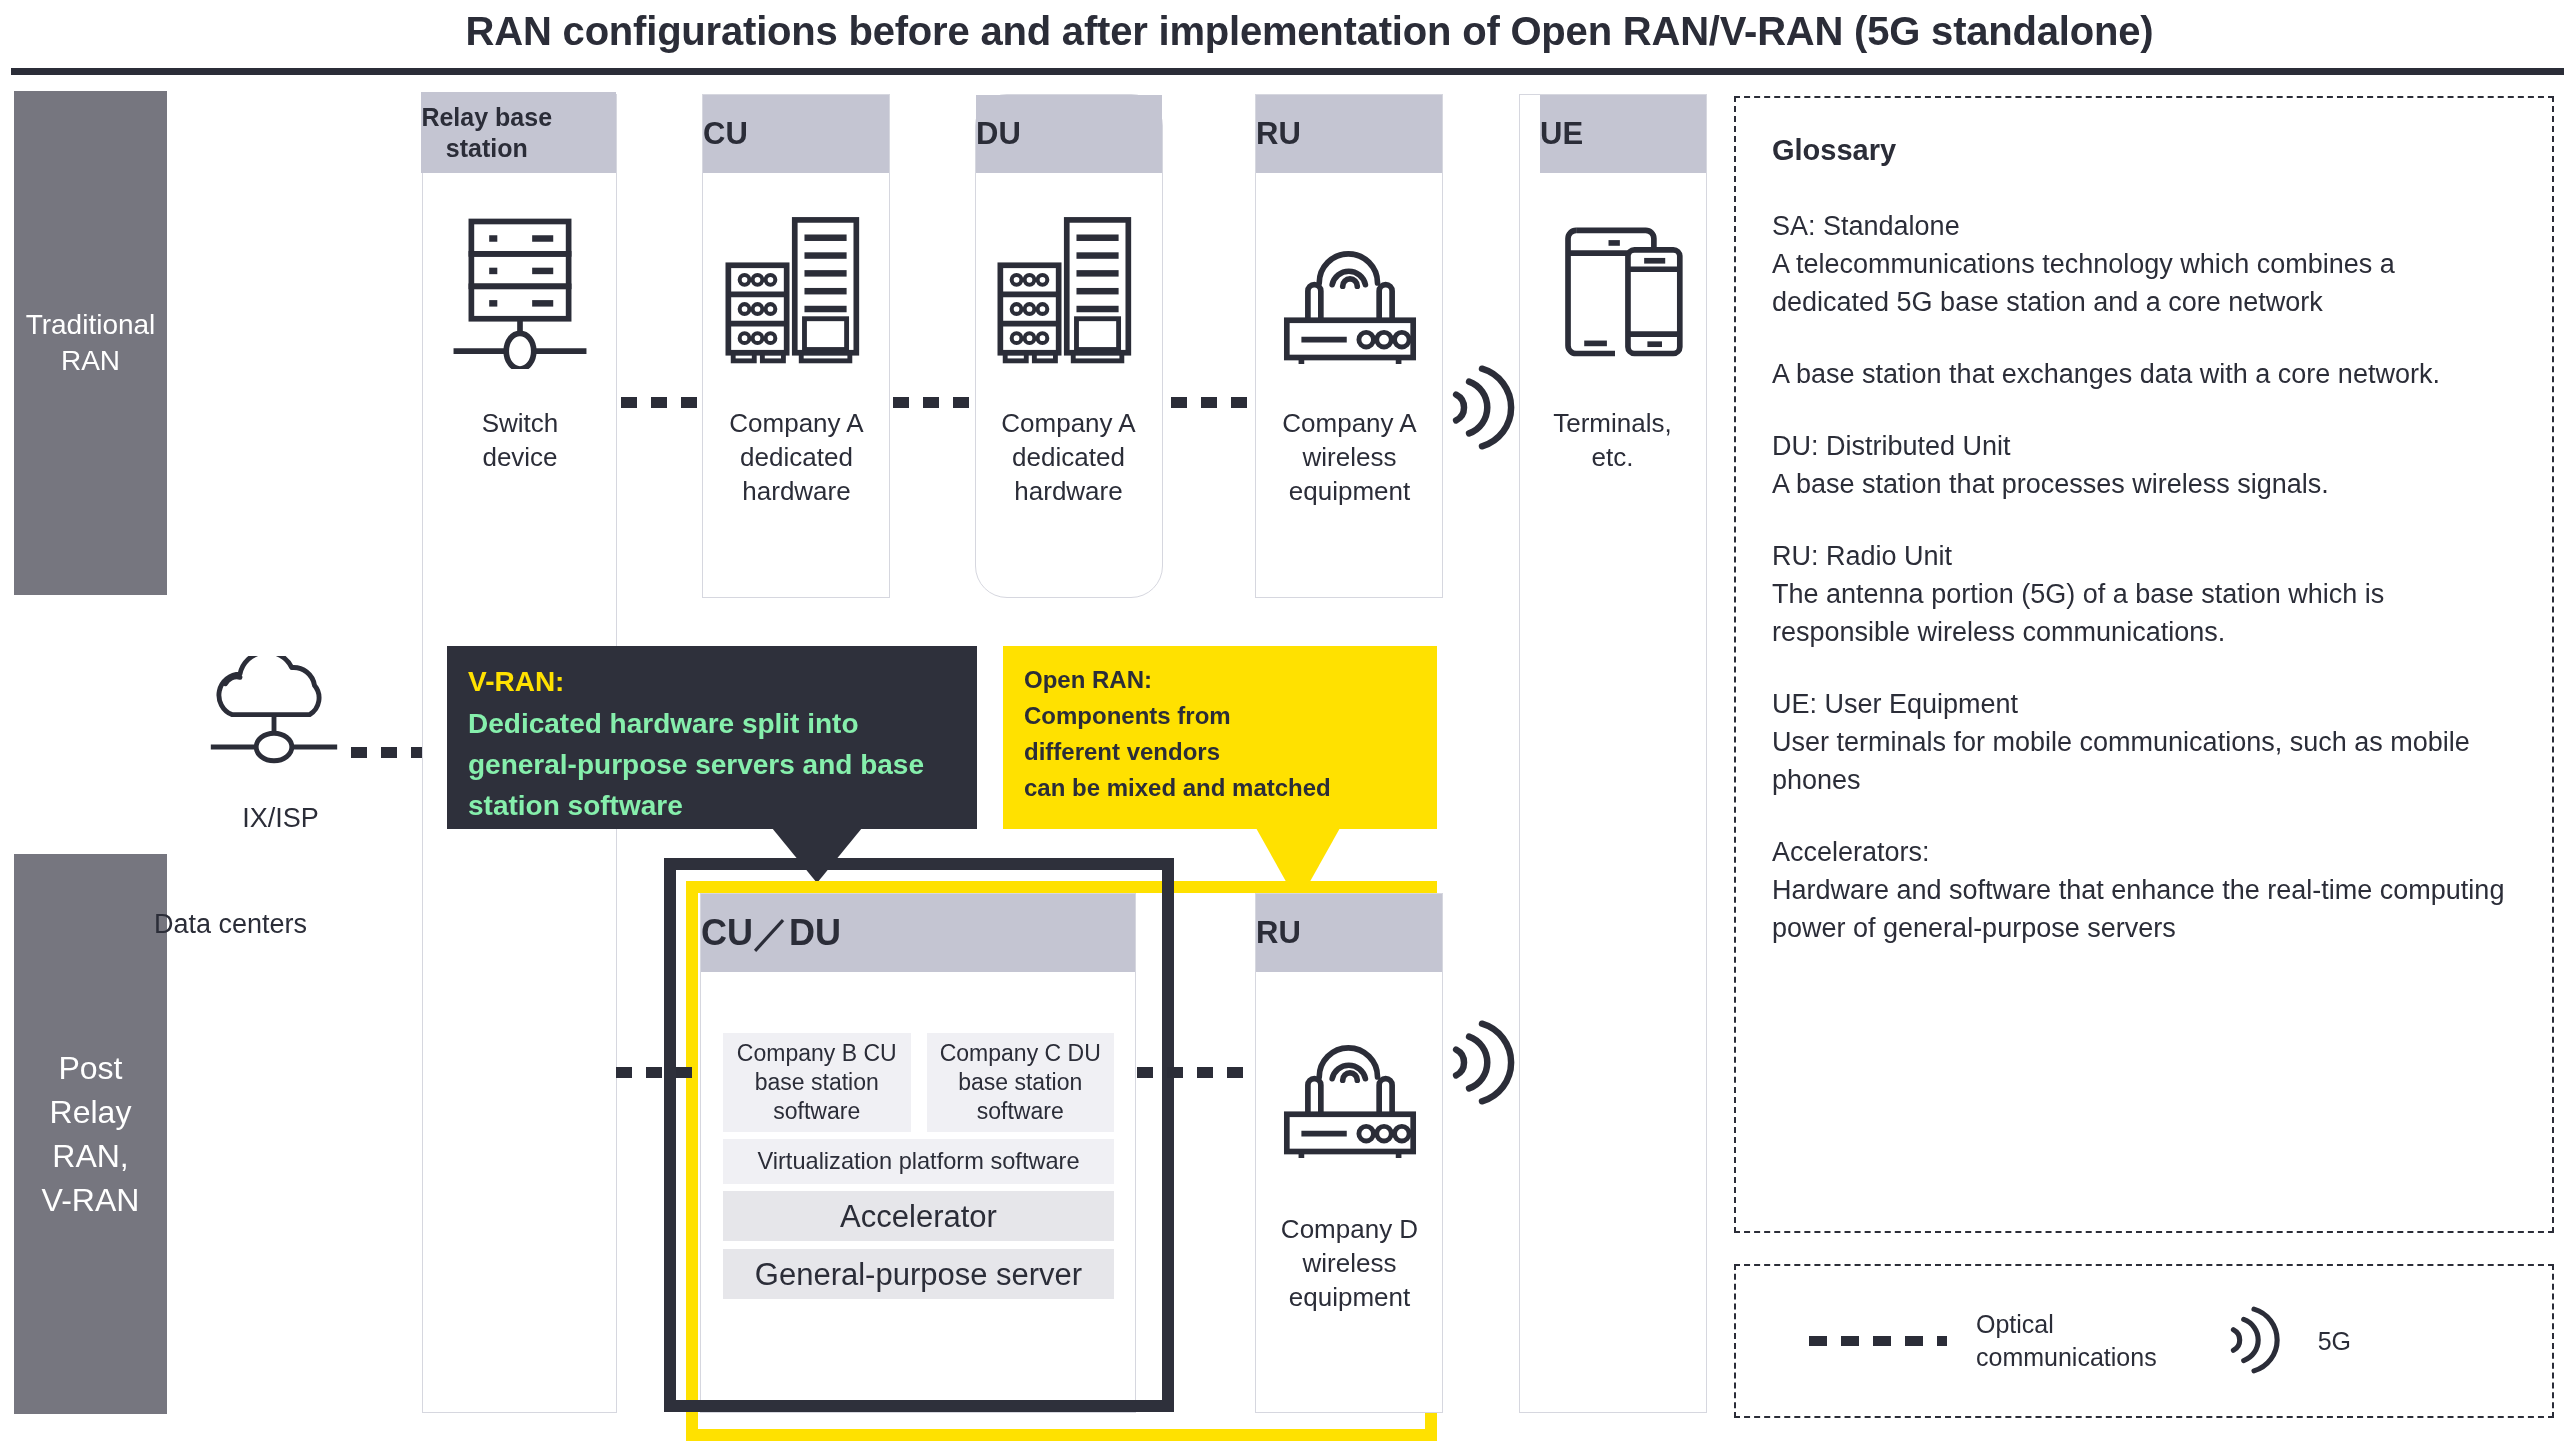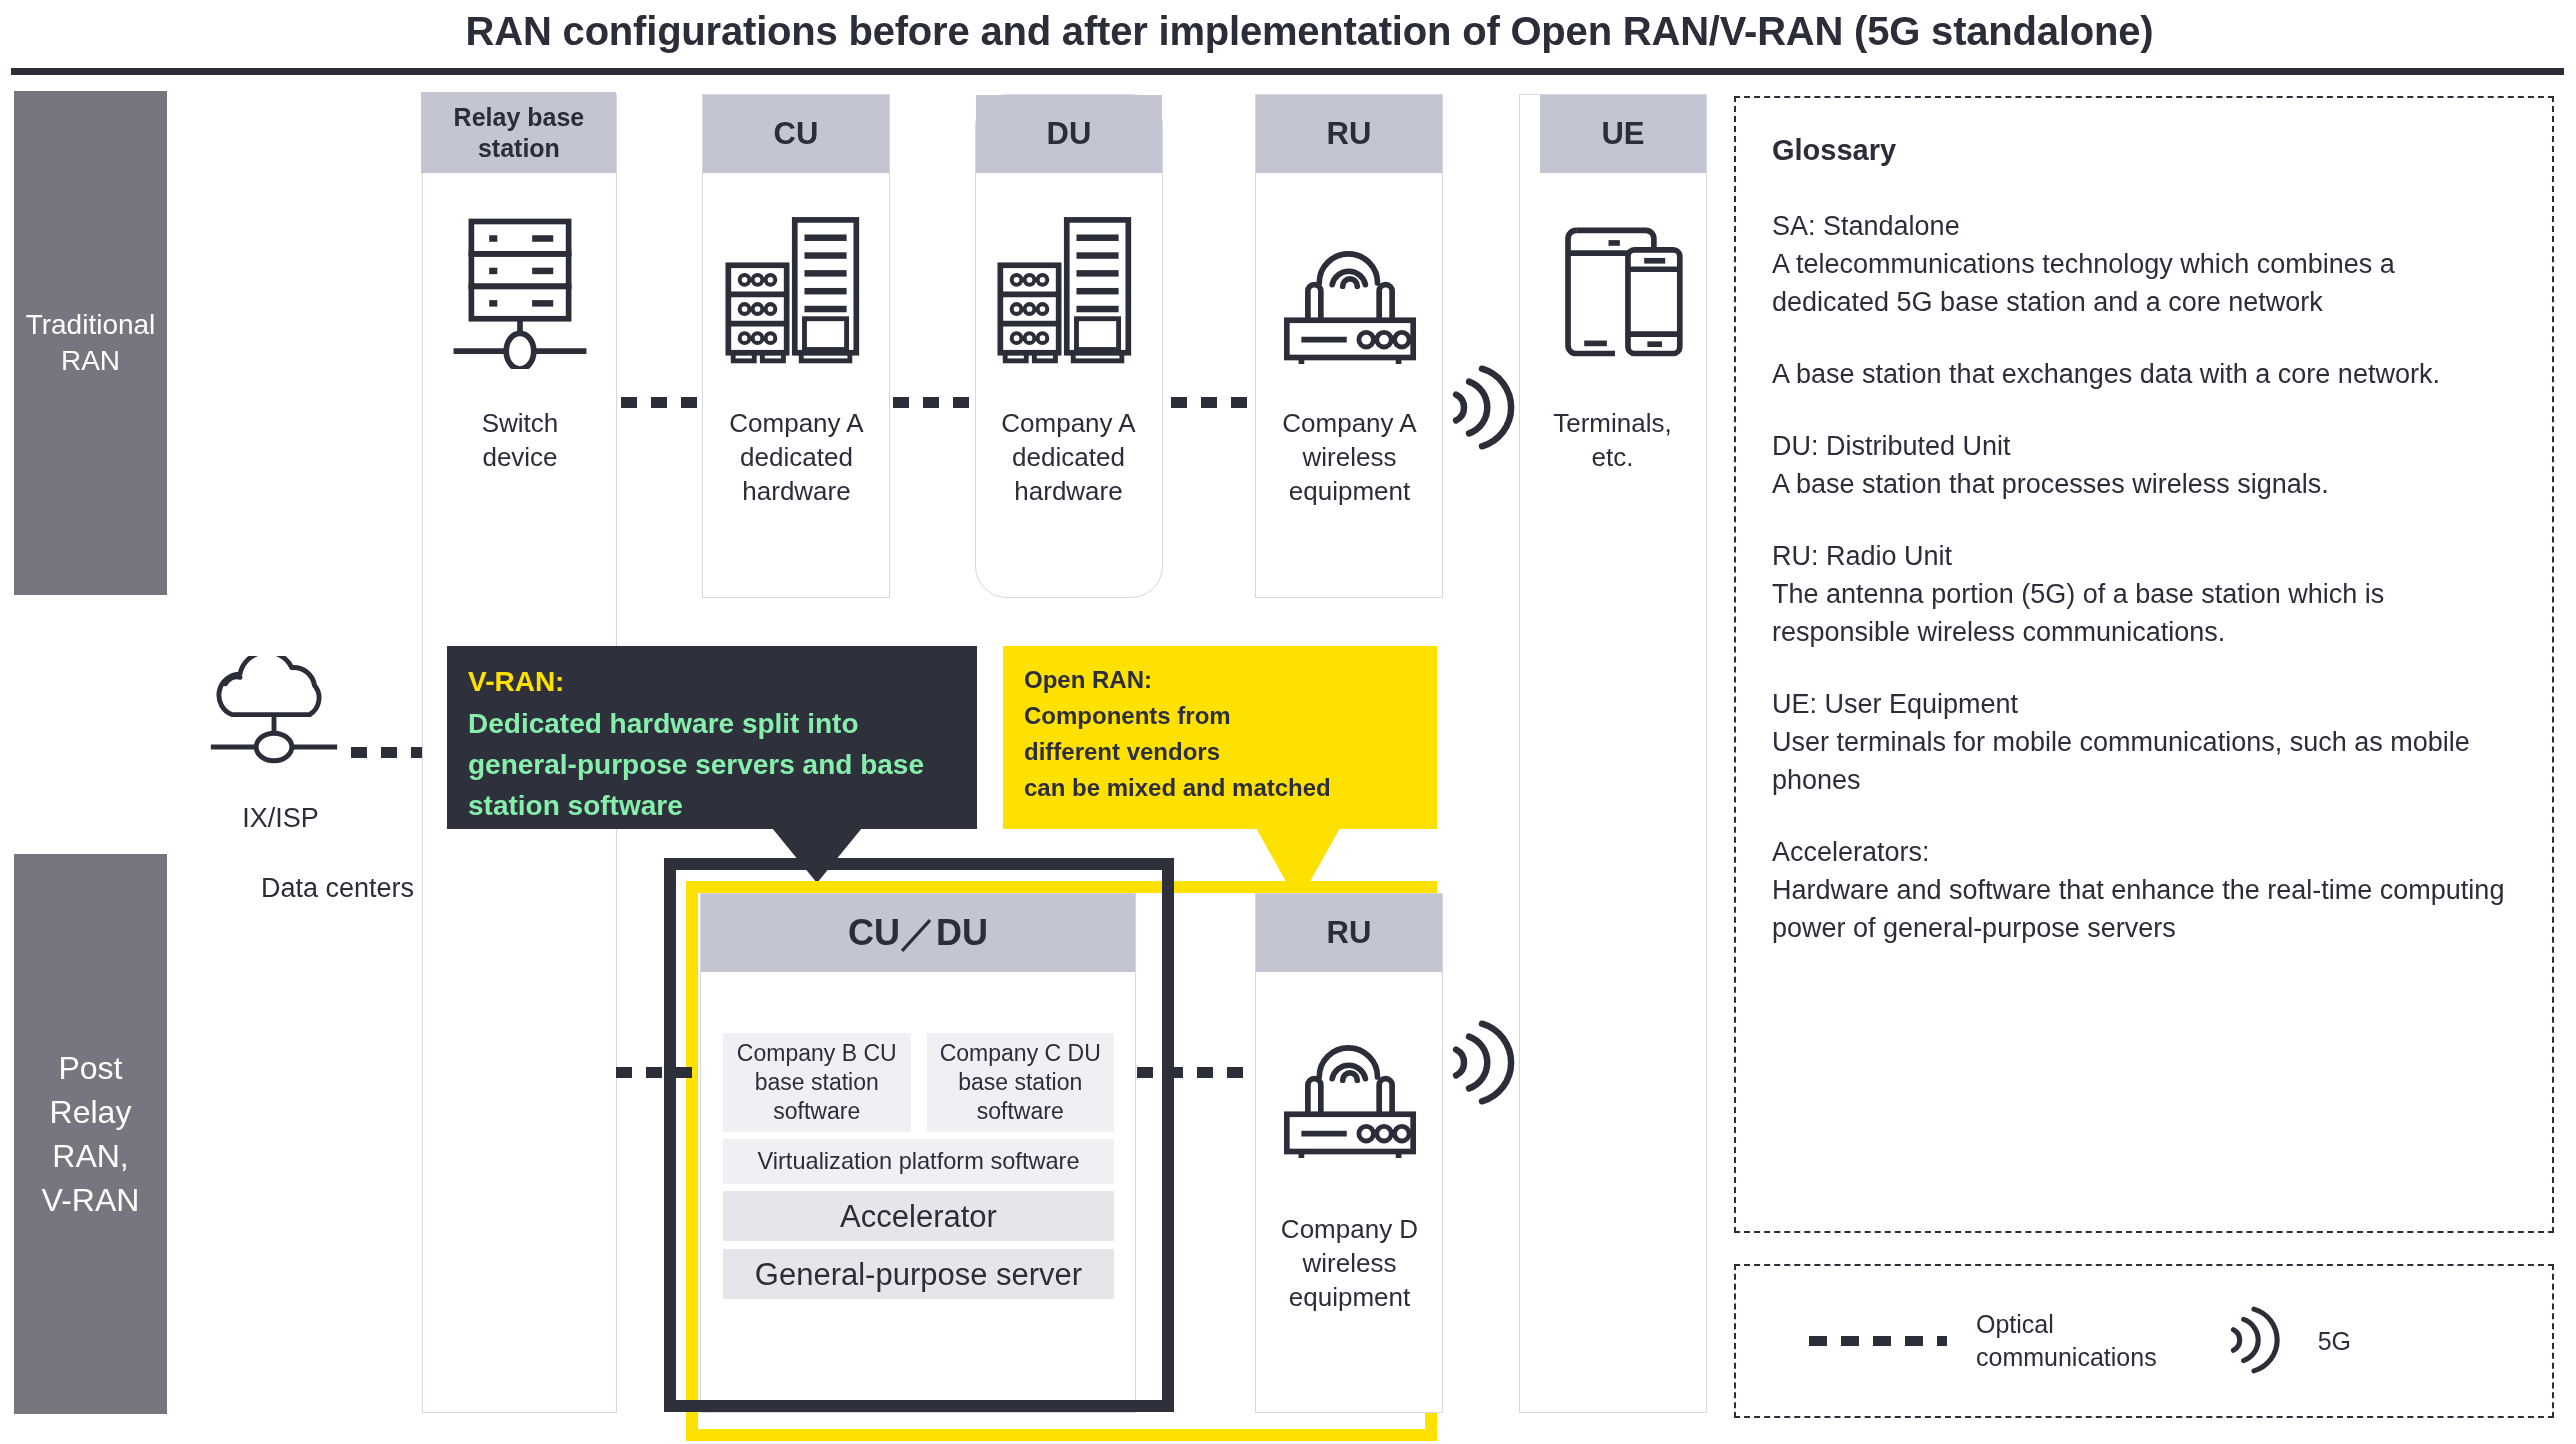--- a/index.html
+++ b/index.html
@@ -27,29 +27,29 @@
   .stage-bar {
     background:#76767f; color:#ffffff; text-align:center;
     display:flex; align-items:center; justify-content:center;
     font-size:28px; line-height:36px; font-weight:400;
   }
   #stage-traditional { left:14px; top:91px; width:153px; height:504px; }
   #stage-post        { left:14px; top:854px; width:153px; height:560px; }
   #stage-post .lbl   { font-size:32px; line-height:44px; }
   #cloud-icon  { left:193px; top:656px; width:162px; height:118px; }
   #ixisp-label { left:183px; top:800px; width:195px; text-align:center; font-size:27px; line-height:36px;}
-  #dc-label    { left:154px; top:870px; width:260px; text-align:right; font-size:27px; line-height:36px;}
+  #dc-label    { left:154px; top:906px; width:260px; text-align:left; font-size:27px; line-height:36px;}
 
   
   .col {
     background:#ffffff; border:1.6px solid #d6d7df;
   }
   .col-head {
     background:#c4c5d2; color:#2b2d38; font-weight:bold;
-    display:flex; align-items:center; justify-content:center; text-align:center;
+    display:flex; align-items:center; text-align:center;
     font-size:31px; line-height:36px;
   }
   .col-head.small { font-size:25px; line-height:31px; }
   .col-caption {
     text-align:center; font-size:26px; line-height:34px; color:#2b2d38;
   }
 
   
   #col-relay { left:422px; top:94px; width:195px; height:1319px; border-top:none; }
   #col-relay .col-head { position:absolute; left:-1.6px; top:-1.6px; width:195px; height:81px; }

